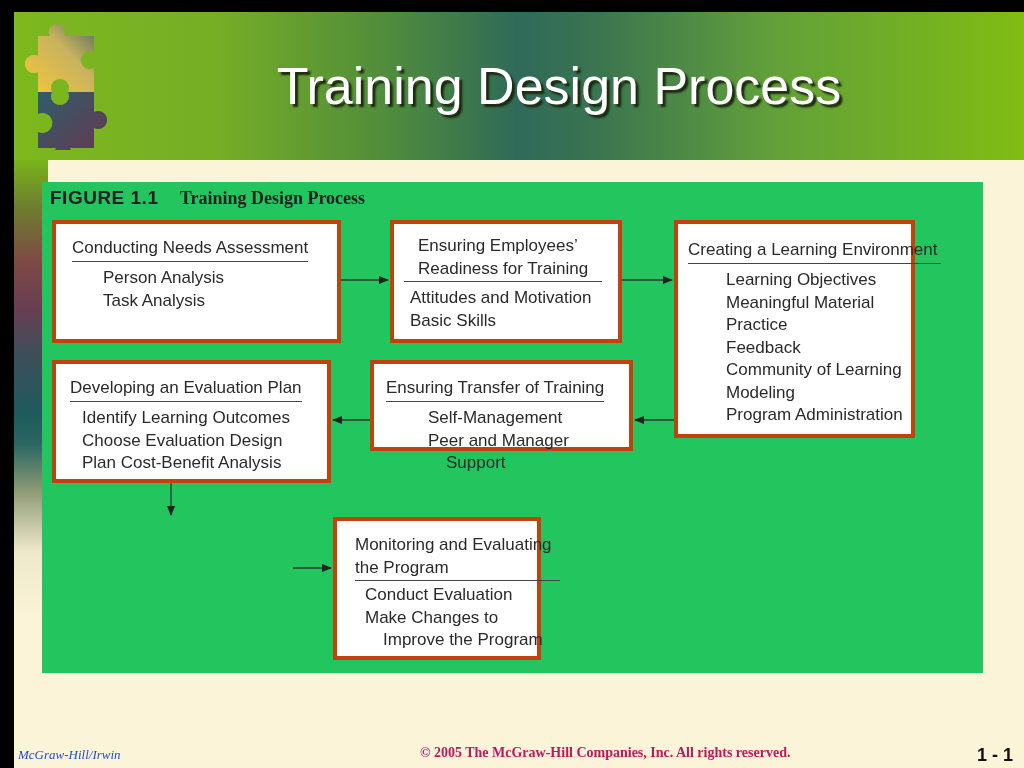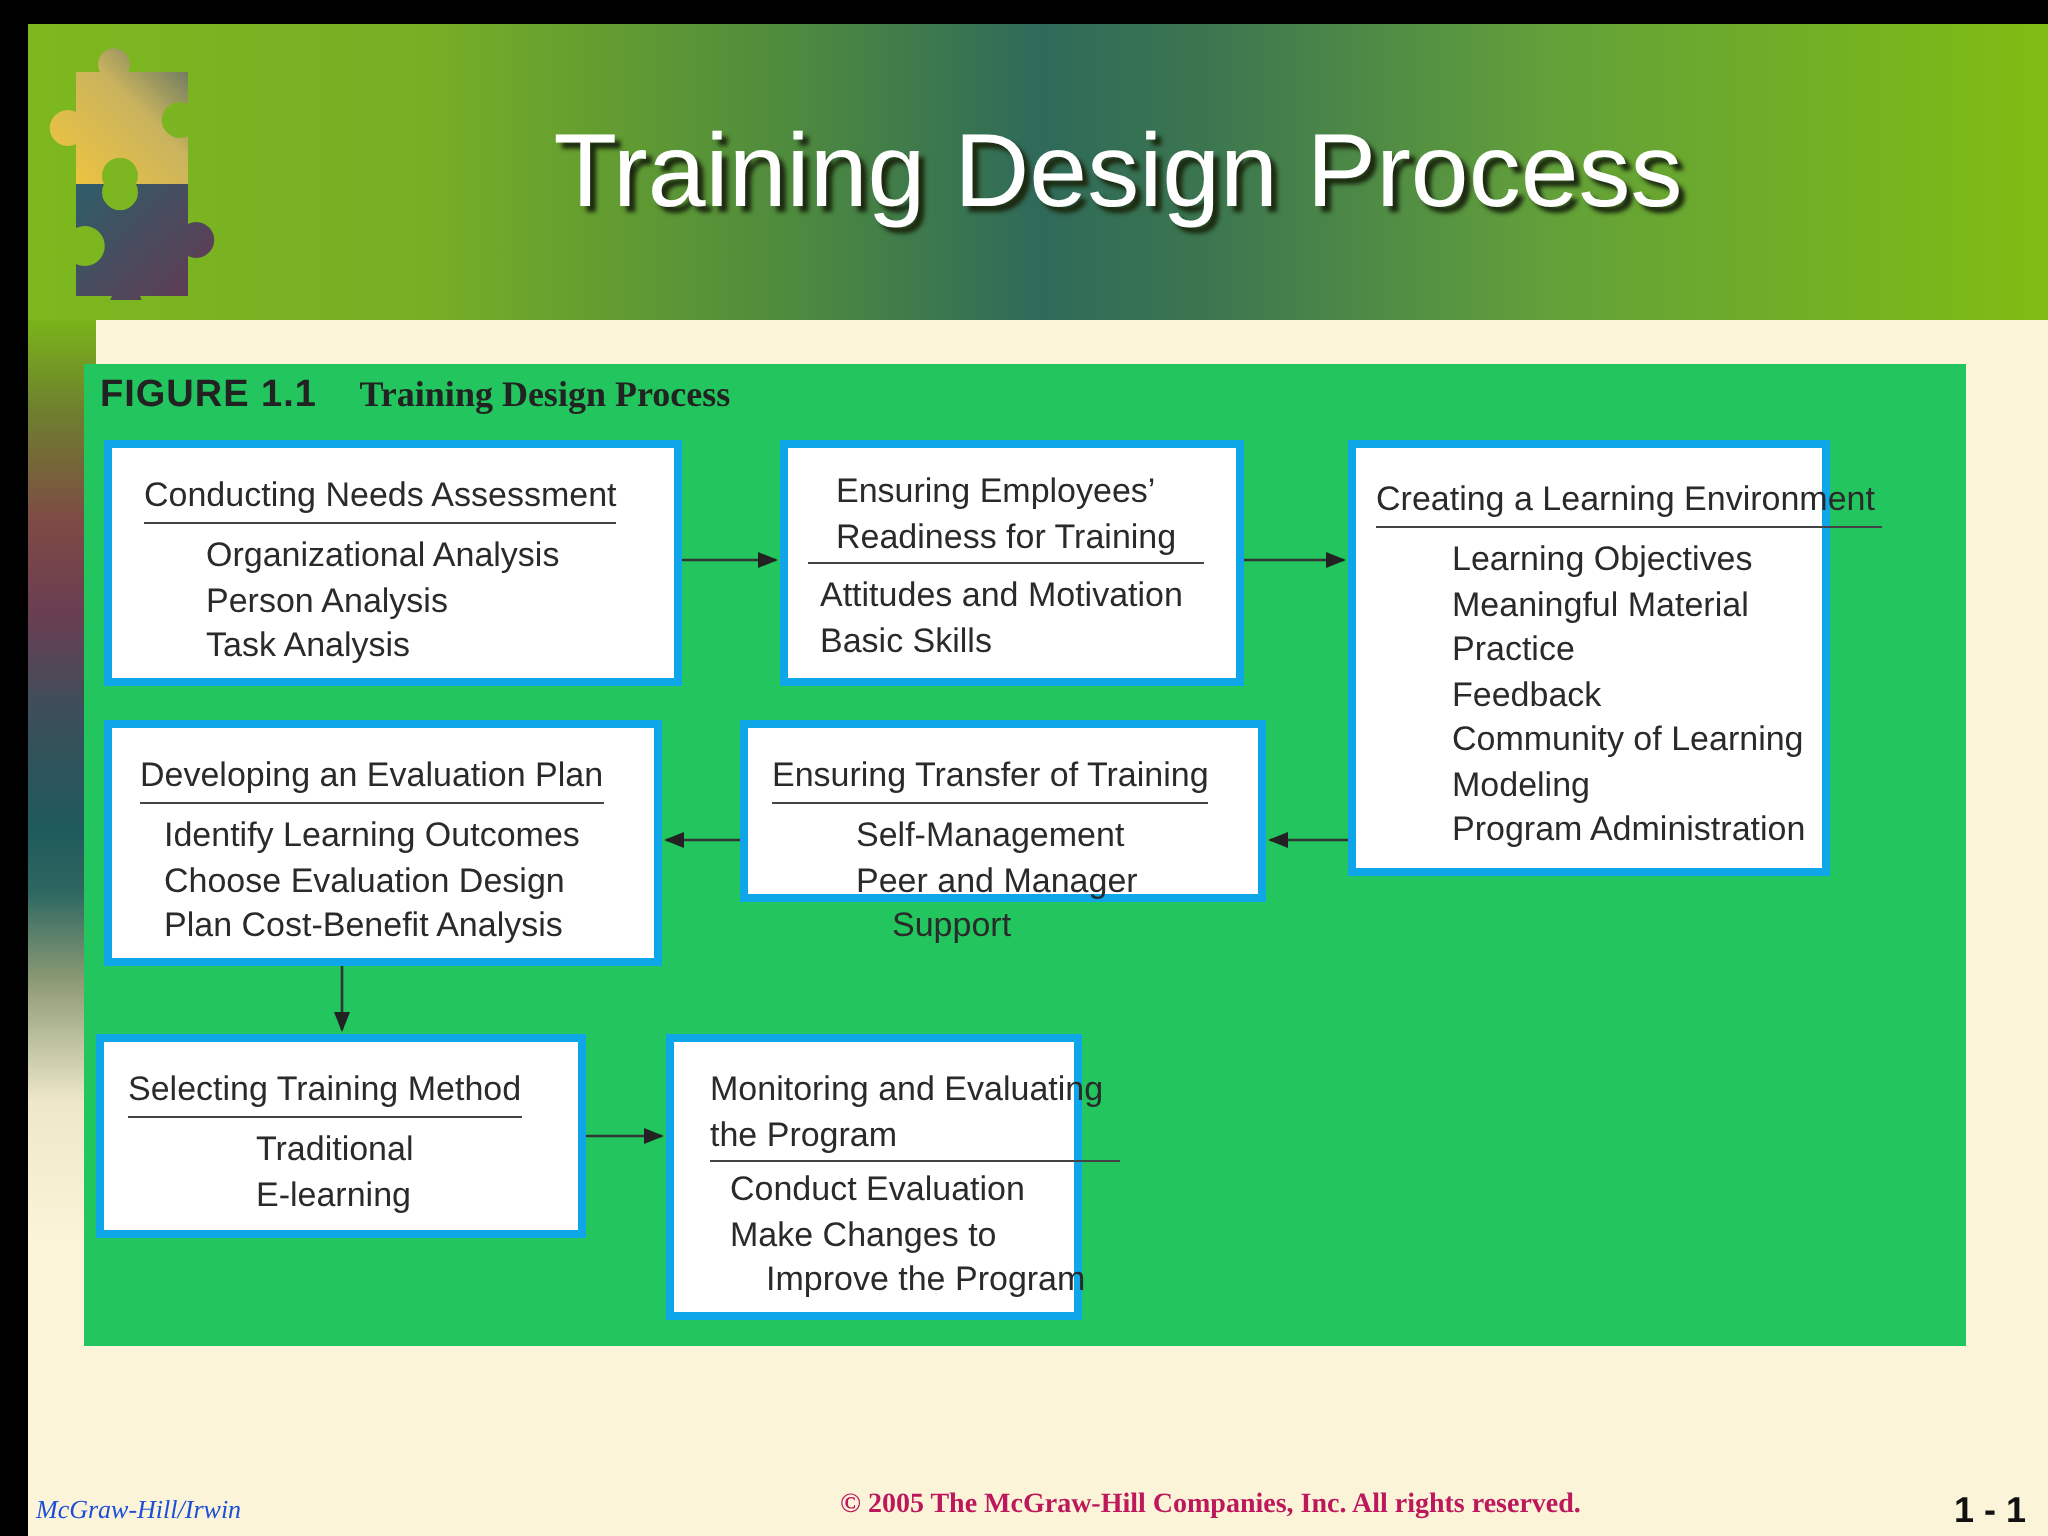--- a/index.html
+++ b/index.html
@@ -9,21 +9,21 @@
     background:linear-gradient(90deg,#7DB81E 0%,#76AE25 20%,#4E8A3E 38%,#2F6A5A 50%,#3B7550 58%,#62A03A 75%,#80BC12 100%); }
   .left-strip { position:absolute; left:0; top:148px; width:34px; height:460px;
     background:linear-gradient(180deg,#79B41A 0%,#6E7F2E 10%,#7E4A45 22%,#6A3E52 32%,#3E4E5A 42%,#1F5A5C 55%,#2C6761 62%,#8E9B75 72%,#EEE8C9 85%,#FBF4D8 100%); }
   .title { position:absolute; left:0; width:1010px; top:44px; text-align:center; color:#fff; font-size:52px;
     text-shadow:3px 3px 2px #1c2a10; letter-spacing:0px; padding-left:80px; box-sizing:border-box; }
   .puzzle { position:absolute; left:-12px; top:-12px; }
   .figure { position:absolute; left:28px; top:170px; width:941px; height:491px; background:#22c55e; }
   .fig-caption { position:absolute; left:8px; top:5px; font-size:19px; color:#222; white-space:nowrap; }
   .fig-num { font-family:"Liberation Sans", sans-serif; font-weight:bold; letter-spacing:0.5px; }
   .fig-title { font-family:"Liberation Serif", serif; font-weight:bold; font-size:18px; margin-left:16px; }
-  .box { position:absolute; border:4px solid #0ea5e9; background:#fff; box-sizing:border-box; color:#2a2a2a; font-size:17px; line-height:22.5px; }
+  .box { position:absolute; border:4px solid #c2410c; background:#fff; box-sizing:border-box; color:#2a2a2a; font-size:17px; line-height:22.5px; }
   .box .head { display:inline-block; border-bottom:1.5px solid #444; padding-bottom:1px; white-space:nowrap; }
   .box .item { white-space:nowrap; }
   .arrow { position:absolute; }
   .footer-left { position:absolute; left:4px; top:735px; font-family:"Liberation Serif", serif; font-style:italic; color:#1d4ed8; font-size:13px; }
   .footer-center { position:absolute; left:406px; top:733px; font-family:"Liberation Serif", serif; font-weight:bold; font-size:14px; color:#be185d; }
   .footer-right { position:absolute; left:963px; top:733px; font-family:"Liberation Sans", sans-serif; font-weight:bold; font-size:18px; color:#111; }
 </style>
 </head>
 <body>
 
@@ -53,21 +53,20 @@
     <div class="fig-caption">
       <span class="fig-num">FIGURE 1.1</span>
       <span class="fig-title">Training Design Process</span>
     </div>
 
     <div class="box" style="left:10px; top:38px; width:289px; height:123px;">
       <div style="position:absolute; left:16px; top:13px;">
         <div class="head">Conducting Needs Assessment</div>
       </div>
       <div style="position:absolute; left:47px; top:43px;">
-        <div class="item">Organizational Analysis</div>
         <div class="item">Person Analysis</div>
         <div class="item">Task Analysis</div>
       </div>
     </div>
 
     <div class="box" style="left:348px; top:38px; width:232px; height:123px;">
       <div style="position:absolute; left:10px; top:11px; border-bottom:1.5px solid #444; padding:0 4px 1px 14px; width:180px;">
         <div class="item">Ensuring Employees’</div>
         <div class="item">Readiness for Training</div>
       </div>
@@ -107,29 +106,20 @@
       <div style="position:absolute; left:14px; top:13px;">
         <div class="head">Developing an Evaluation Plan</div>
       </div>
       <div style="position:absolute; left:26px; top:43px;">
         <div class="item">Identify Learning Outcomes</div>
         <div class="item">Choose Evaluation Design</div>
         <div class="item">Plan Cost-Benefit Analysis</div>
       </div>
     </div>
 
-    <div class="box" style="left:6px; top:335px; width:245px; height:102px;">
-      <div style="position:absolute; left:12px; top:13px;">
-        <div class="head">Selecting Training Method</div>
-      </div>
-      <div style="position:absolute; left:76px; top:43px;">
-        <div class="item">Traditional</div>
-        <div class="item">E-learning</div>
-      </div>
-    </div>
 
     <div class="box" style="left:291px; top:335px; width:208px; height:143px;">
       <div style="position:absolute; left:18px; top:13px; border-bottom:1.5px solid #444; width:205px; padding-bottom:1px;">
         <div class="item">Monitoring and Evaluating</div>
         <div class="item">the Program</div>
       </div>
       <div style="position:absolute; left:28px; top:63px;">
         <div class="item">Conduct Evaluation</div>
         <div class="item">Make Changes to</div>
         <div class="item" style="padding-left:18px;">Improve the Program</div>

